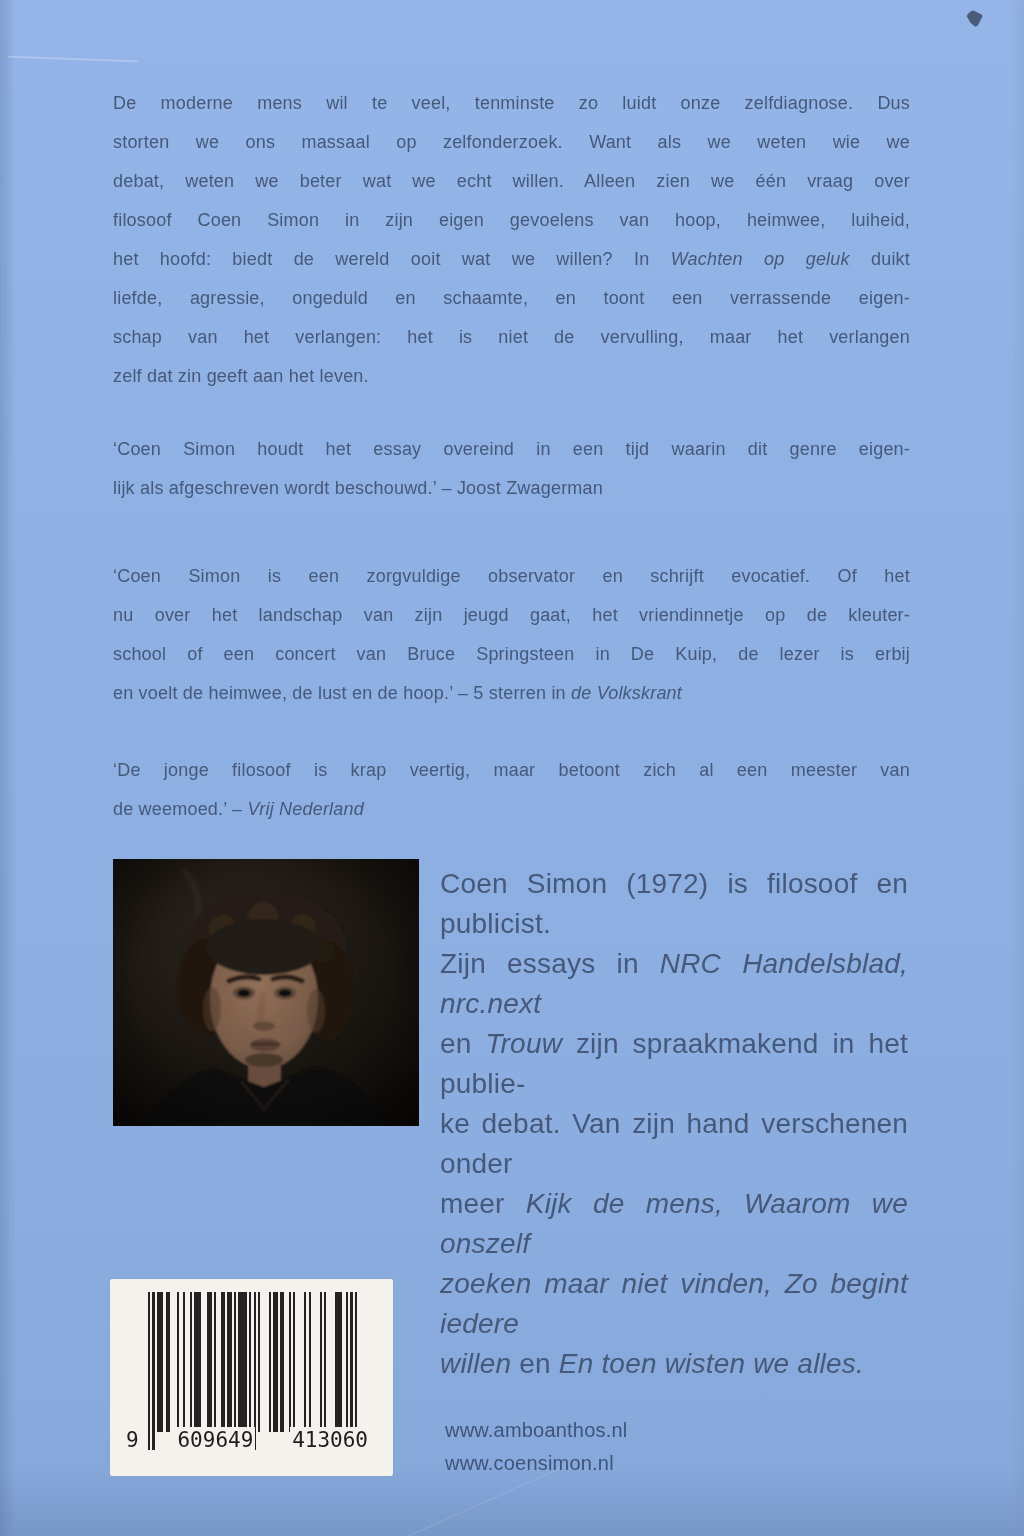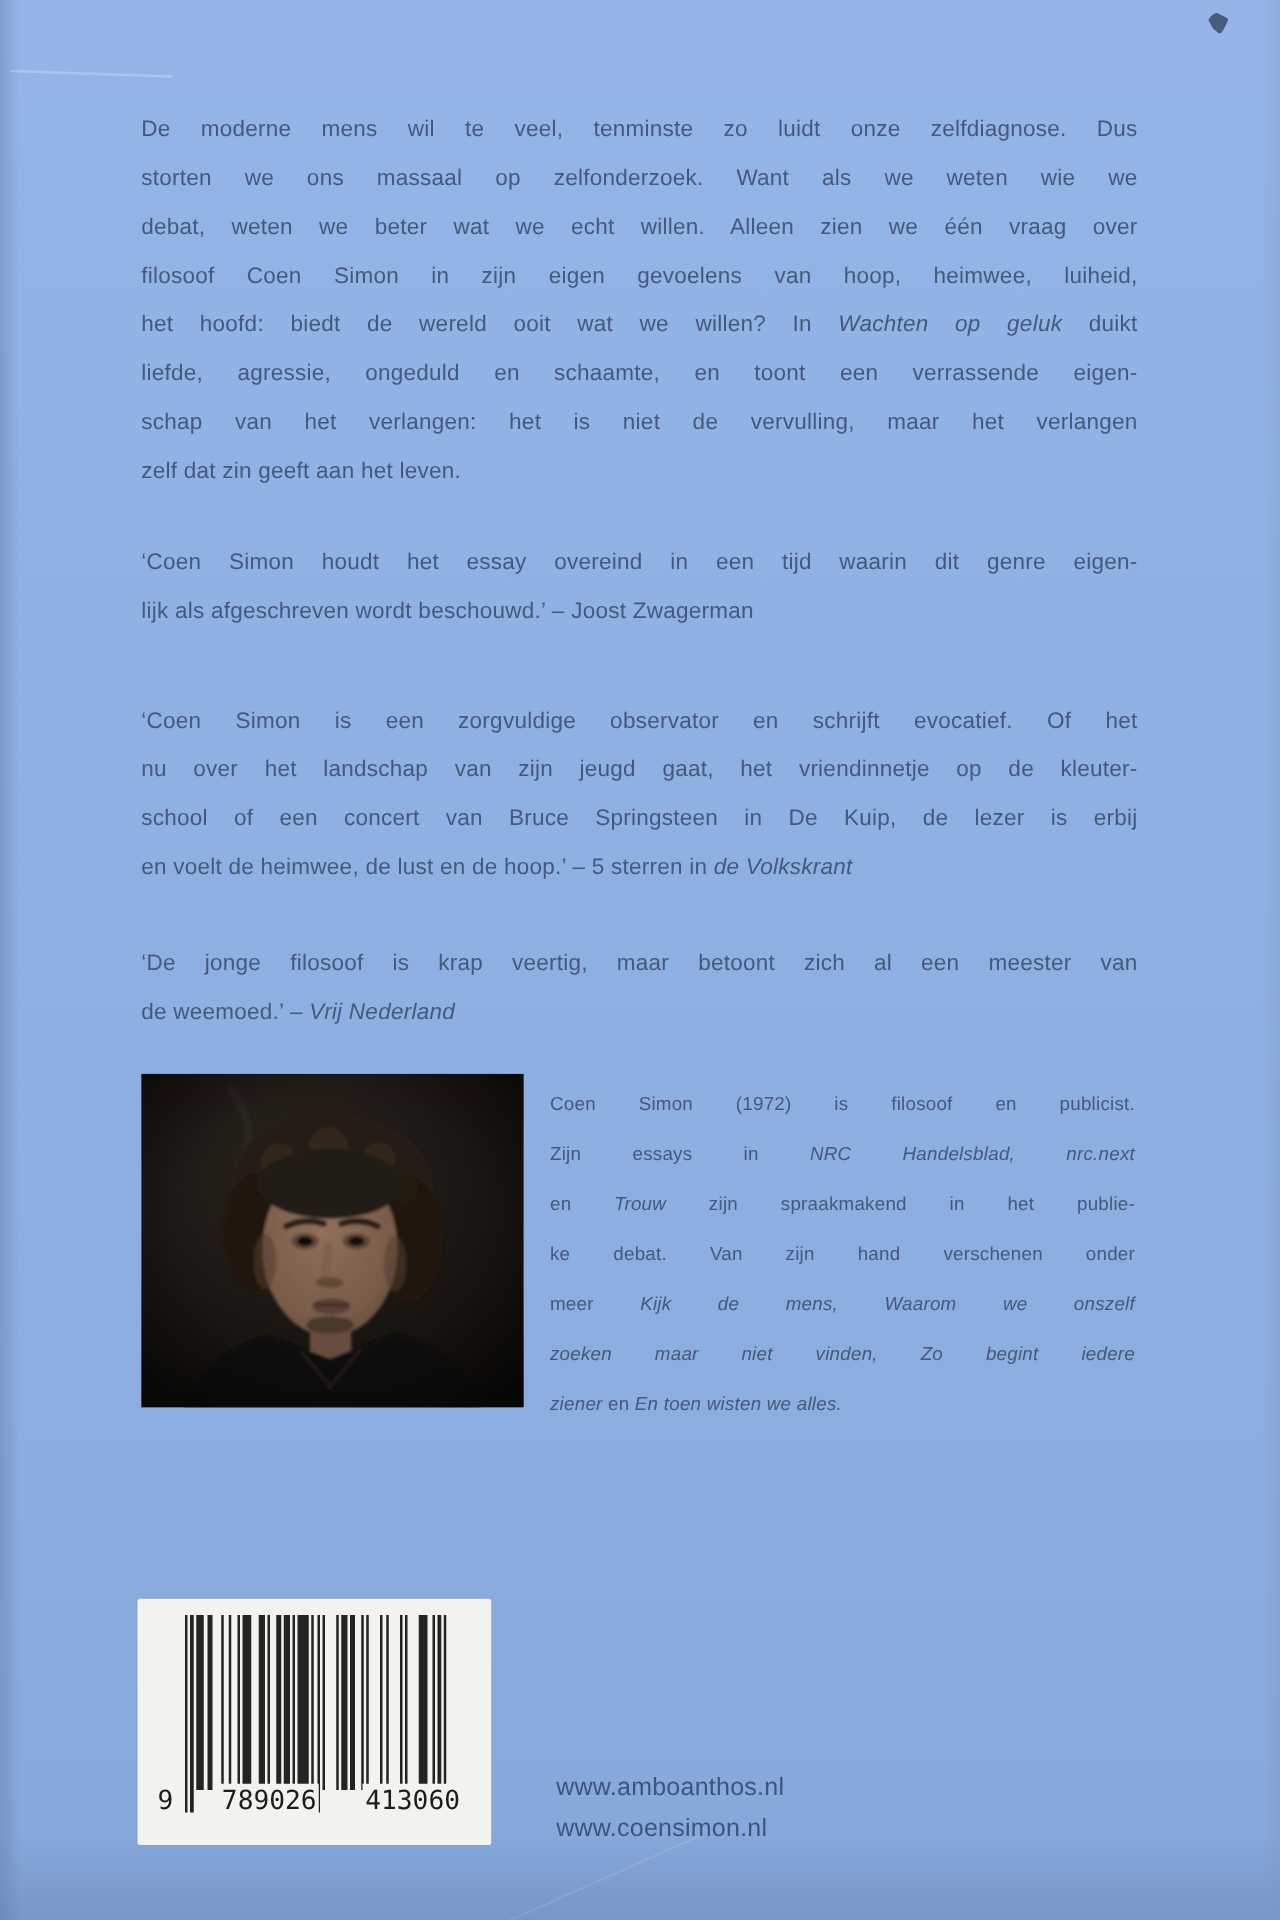--- a/index.html
+++ b/index.html
@@ -33,21 +33,21 @@
 
   .blurb   { top:84px; }
   .quote-1 { top:430px; }
   .quote-2 { top:557px; }
   .quote-3 { top:751px; }
 
   .author-photo { position:absolute; left:113px; top:859px; width:306px; height:267px; }
   .author-photo svg { display:block; filter:saturate(.92); }
 
   .author-bio { position:absolute; left:440px; top:864px; width:468px; }
-  .author-bio .line { line-height:40px; font-size:15px; }
+  .author-bio .line { line-height:40px; font-size:28px; }
 
   .barcode-box { position:absolute; left:110px; top:1279px; width:283px; height:197px;
     background:#f4f2ec; border-radius:2px; box-shadow:0 0 0 1px rgba(120,140,170,.15); }
   .barcode-bars { position:absolute; left:38px; top:13px; width:209px; height:160px;
     filter:blur(.3px); }
   .barcode-bar { position:absolute; top:0; background:#232323; }
   .barcode-digits { position:absolute; left:14px; top:148px; width:246px;
     display:flex; justify-content:space-between;
     font-family:"DejaVu Sans Mono", monospace; font-size:21px; color:#1d1d1d;
     background:transparent; }
@@ -154,21 +154,21 @@
     </svg>
   </div>
 
   <div class="textblock author-bio">
       <div class="line j"><span>Coen Simon (1972) is filosoof en publicist.</span></div>
       <div class="line j"><span>Zijn essays in </span><em>NRC Handelsblad, nrc.next</em></div>
       <div class="line j"><span>en </span><em>Trouw</em><span> zijn spraakmakend in het publie-</span></div>
       <div class="line j"><span>ke debat. Van zijn hand verschenen onder</span></div>
       <div class="line j"><span>meer </span><em>Kijk de mens, Waarom we onszelf</em></div>
       <div class="line j"><em>zoeken maar niet vinden, Zo begint iedere</em></div>
-      <div class="line"><em>ziener</em><span> en </span><em>En toen wisten we alles.</em></div>
+      <div class="line"><em>willen</em><span> en </span><em>En toen wisten we alles.</em></div>
     </div>
 
   <div class="barcode-box">
     <div class="barcode-bars" id="bars">
         <div class="barcode-bar" style="left: 0px; width: 2.2px; height: 158px;"></div>
         <div class="barcode-bar" style="left: 4.4px; width: 2.2px; height: 158px;"></div>
         <div class="barcode-bar" style="left: 8.8px; width: 6.6px; height: 140px;"></div>
         <div class="barcode-bar" style="left: 17.6px; width: 4.4px; height: 140px;"></div>
         <div class="barcode-bar" style="left: 28.6px; width: 2.2px; height: 140px;"></div>
         <div class="barcode-bar" style="left: 35.2px; width: 2.2px; height: 140px;"></div>
@@ -192,21 +192,21 @@
         <div class="barcode-bar" style="left: 160.6px; width: 2.2px; height: 140px;"></div>
         <div class="barcode-bar" style="left: 171.6px; width: 2.2px; height: 140px;"></div>
         <div class="barcode-bar" style="left: 176px; width: 2.2px; height: 140px;"></div>
         <div class="barcode-bar" style="left: 187px; width: 6.6px; height: 140px;"></div>
         <div class="barcode-bar" style="left: 198px; width: 2.2px; height: 140px;"></div>
         <div class="barcode-bar" style="left: 202.4px; width: 2.2px; height: 158px;"></div>
         <div class="barcode-bar" style="left: 206.8px; width: 2.2px; height: 158px;"></div>
       </div>
     <div class="barcode-digits">
       <span>9</span>
-      <span>789026</span>
+      <span>609649</span>
       <span>413060</span>
     </div>
   </div>
 
   <div class="websites">
     <div>www.amboanthos.nl</div>
     <div>www.coensimon.nl</div>
   </div>
 
 </div>

